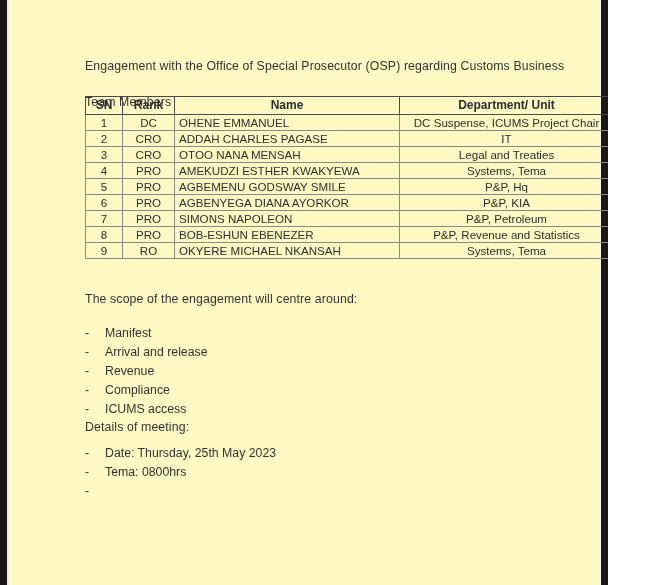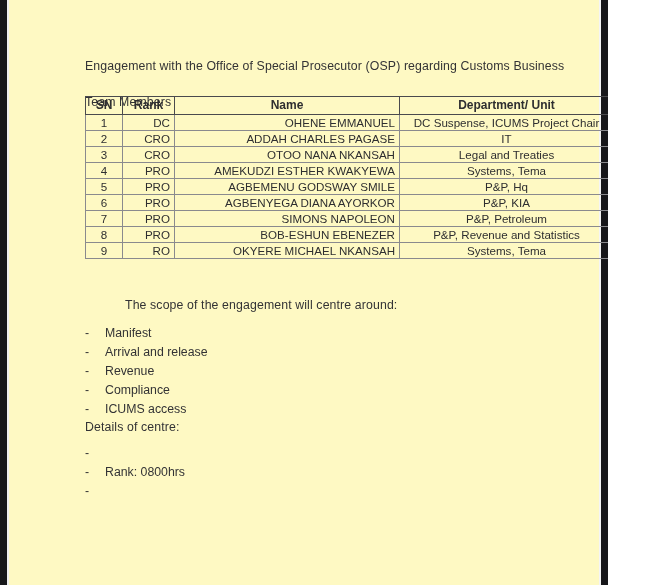--- a/index.html
+++ b/index.html
@@ -100,30 +100,29 @@
     font-size: 12px;
     border-color: #4a4a4d;
   }
   table.members { border: 1px solid #3c3c3f; }
   col.c-sn    { width: 37px; }
   col.c-rank  { width: 52px; }
   col.c-name  { width: 225px; }
   col.c-dept  { width: 214px; }
 
   td.sn   { text-align: center; }
-  td.rank { text-align: right; }
-  td.name { text-align: right; }
+  td.rank { text-align: center; }
+  td.name { text-align: left; }
   td.dept { text-align: center; }
 
   .scope-heading {
     position: absolute;
-    top: 298px;
-    left: 0;
-    white-space: nowrap;
-    margin-left: 40px;
+    top: 292px;
+    left: 0;
+    white-space: nowrap;
   }
   .scope-list {
     position: absolute;
     top: 326px;
     left: 0;
     margin: 0;
     padding: 0;
     list-style: none;
   }
   .details-heading {
@@ -195,21 +194,21 @@
         </tr>
         <tr>
           <td class="sn">2</td>
           <td class="rank">CRO</td>
           <td class="name">ADDAH CHARLES PAGASE</td>
           <td class="dept">IT</td>
         </tr>
         <tr>
           <td class="sn">3</td>
           <td class="rank">CRO</td>
-          <td class="name">OTOO NANA NKANSAH</td>
+          <td class="name">OTOO NANA MENSAH</td>
           <td class="dept">Legal and Treaties</td>
         </tr>
         <tr>
           <td class="sn">4</td>
           <td class="rank">PRO</td>
           <td class="name">AMEKUDZI ESTHER KWAKYEWA</td>
           <td class="dept">Systems, Tema</td>
         </tr>
         <tr>
           <td class="sn">5</td>
@@ -262,29 +261,30 @@
       <li class="bullet-row">
         <span class="dash">-</span>
         <span class="bullet-text">Compliance</span>
       </li>
       <li class="bullet-row">
         <span class="dash">-</span>
         <span class="bullet-text">ICUMS access</span>
       </li>
     </ul>
 
-    <div class="doc-line details-heading">Details of centre:</div>
+    <div class="doc-line details-heading">Details of meeting:</div>
 
     <ul class="details-list">
       <li class="bullet-row">
         <span class="dash">-</span>
-      </li>
-      <li class="bullet-row">
-        <span class="dash">-</span>
-        <span class="bullet-text">Rank: 0800hrs</span>
+        <span class="bullet-text">Date: Thursday, 25th May 2023</span>
+      </li>
+      <li class="bullet-row">
+        <span class="dash">-</span>
+        <span class="bullet-text">Tema: 0800hrs</span>
       </li>
       <li class="bullet-row">
         <span class="dash">-</span>
       </li>
     </ul>
 
   </div>
 </div>
 
 </body></html>

